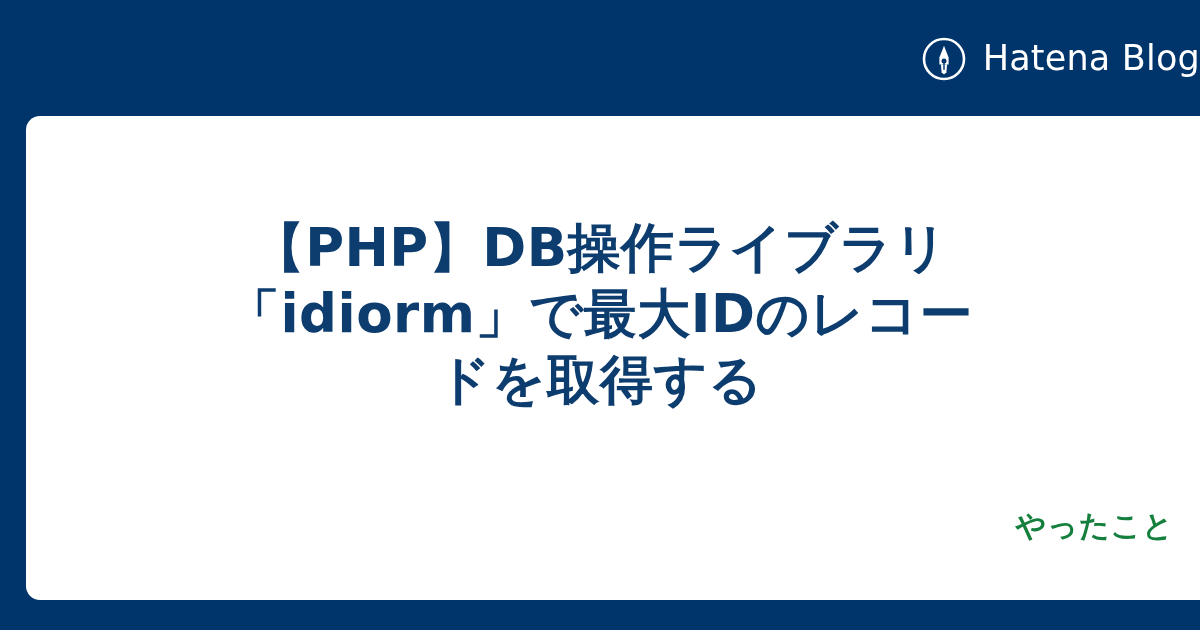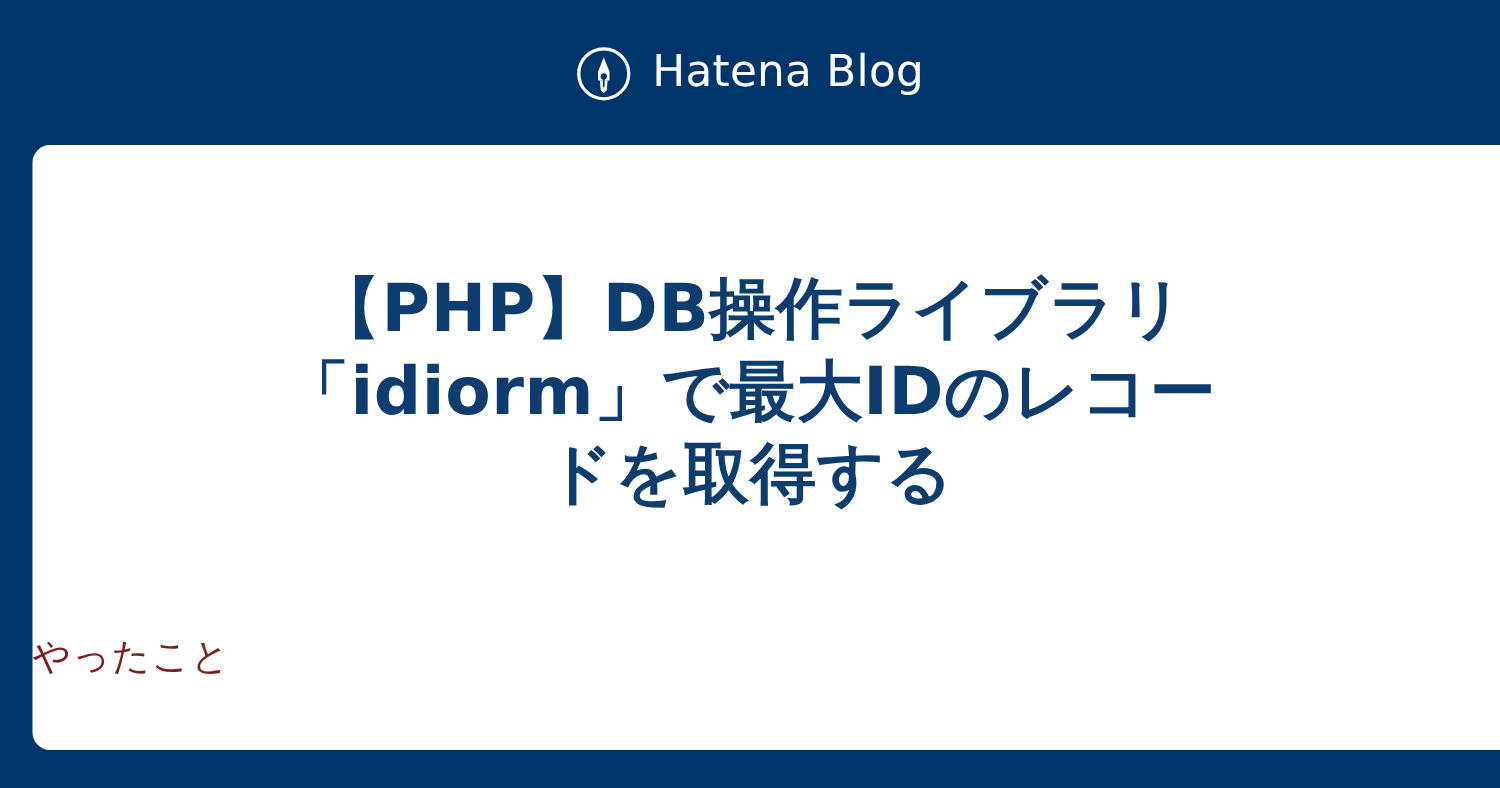--- a/index.html
+++ b/index.html
@@ -25,21 +25,21 @@
 
   
   .brand-header {
     position: absolute;
     top: 0;
     left: 0;
     width: 1200px;
     height: 116px;
     display: flex;
     align-items: center;
-    justify-content: center;
+    justify-content: flex-end;
     gap: 17px;
   }
 
   .brand-logo-icon {
     width: 44px;
     height: 44px;
     display: block;
     flex: 0 0 auto;
     margin-top: 1px;
   }
@@ -95,25 +95,25 @@
   }
 
   
   .entry-subtitle {
     position: absolute;
     left: 0;
     top: 389px;
     width: 1148px;
     margin: 0;
     padding: 0;
-    text-align: left;
-    color: #7f1d1d;
+    text-align: right;
+    color: #15803d;
     font-size: 30px;
     line-height: 42px;
-    font-weight: 400;
+    font-weight: 700;
     letter-spacing: 1px;
     font-family: "DejaVu Sans", "Liberation Sans", sans-serif;
   }
 </style>
 </head>
 <body>
 
 <div class="og-root">
 
   <div class="brand-header">

